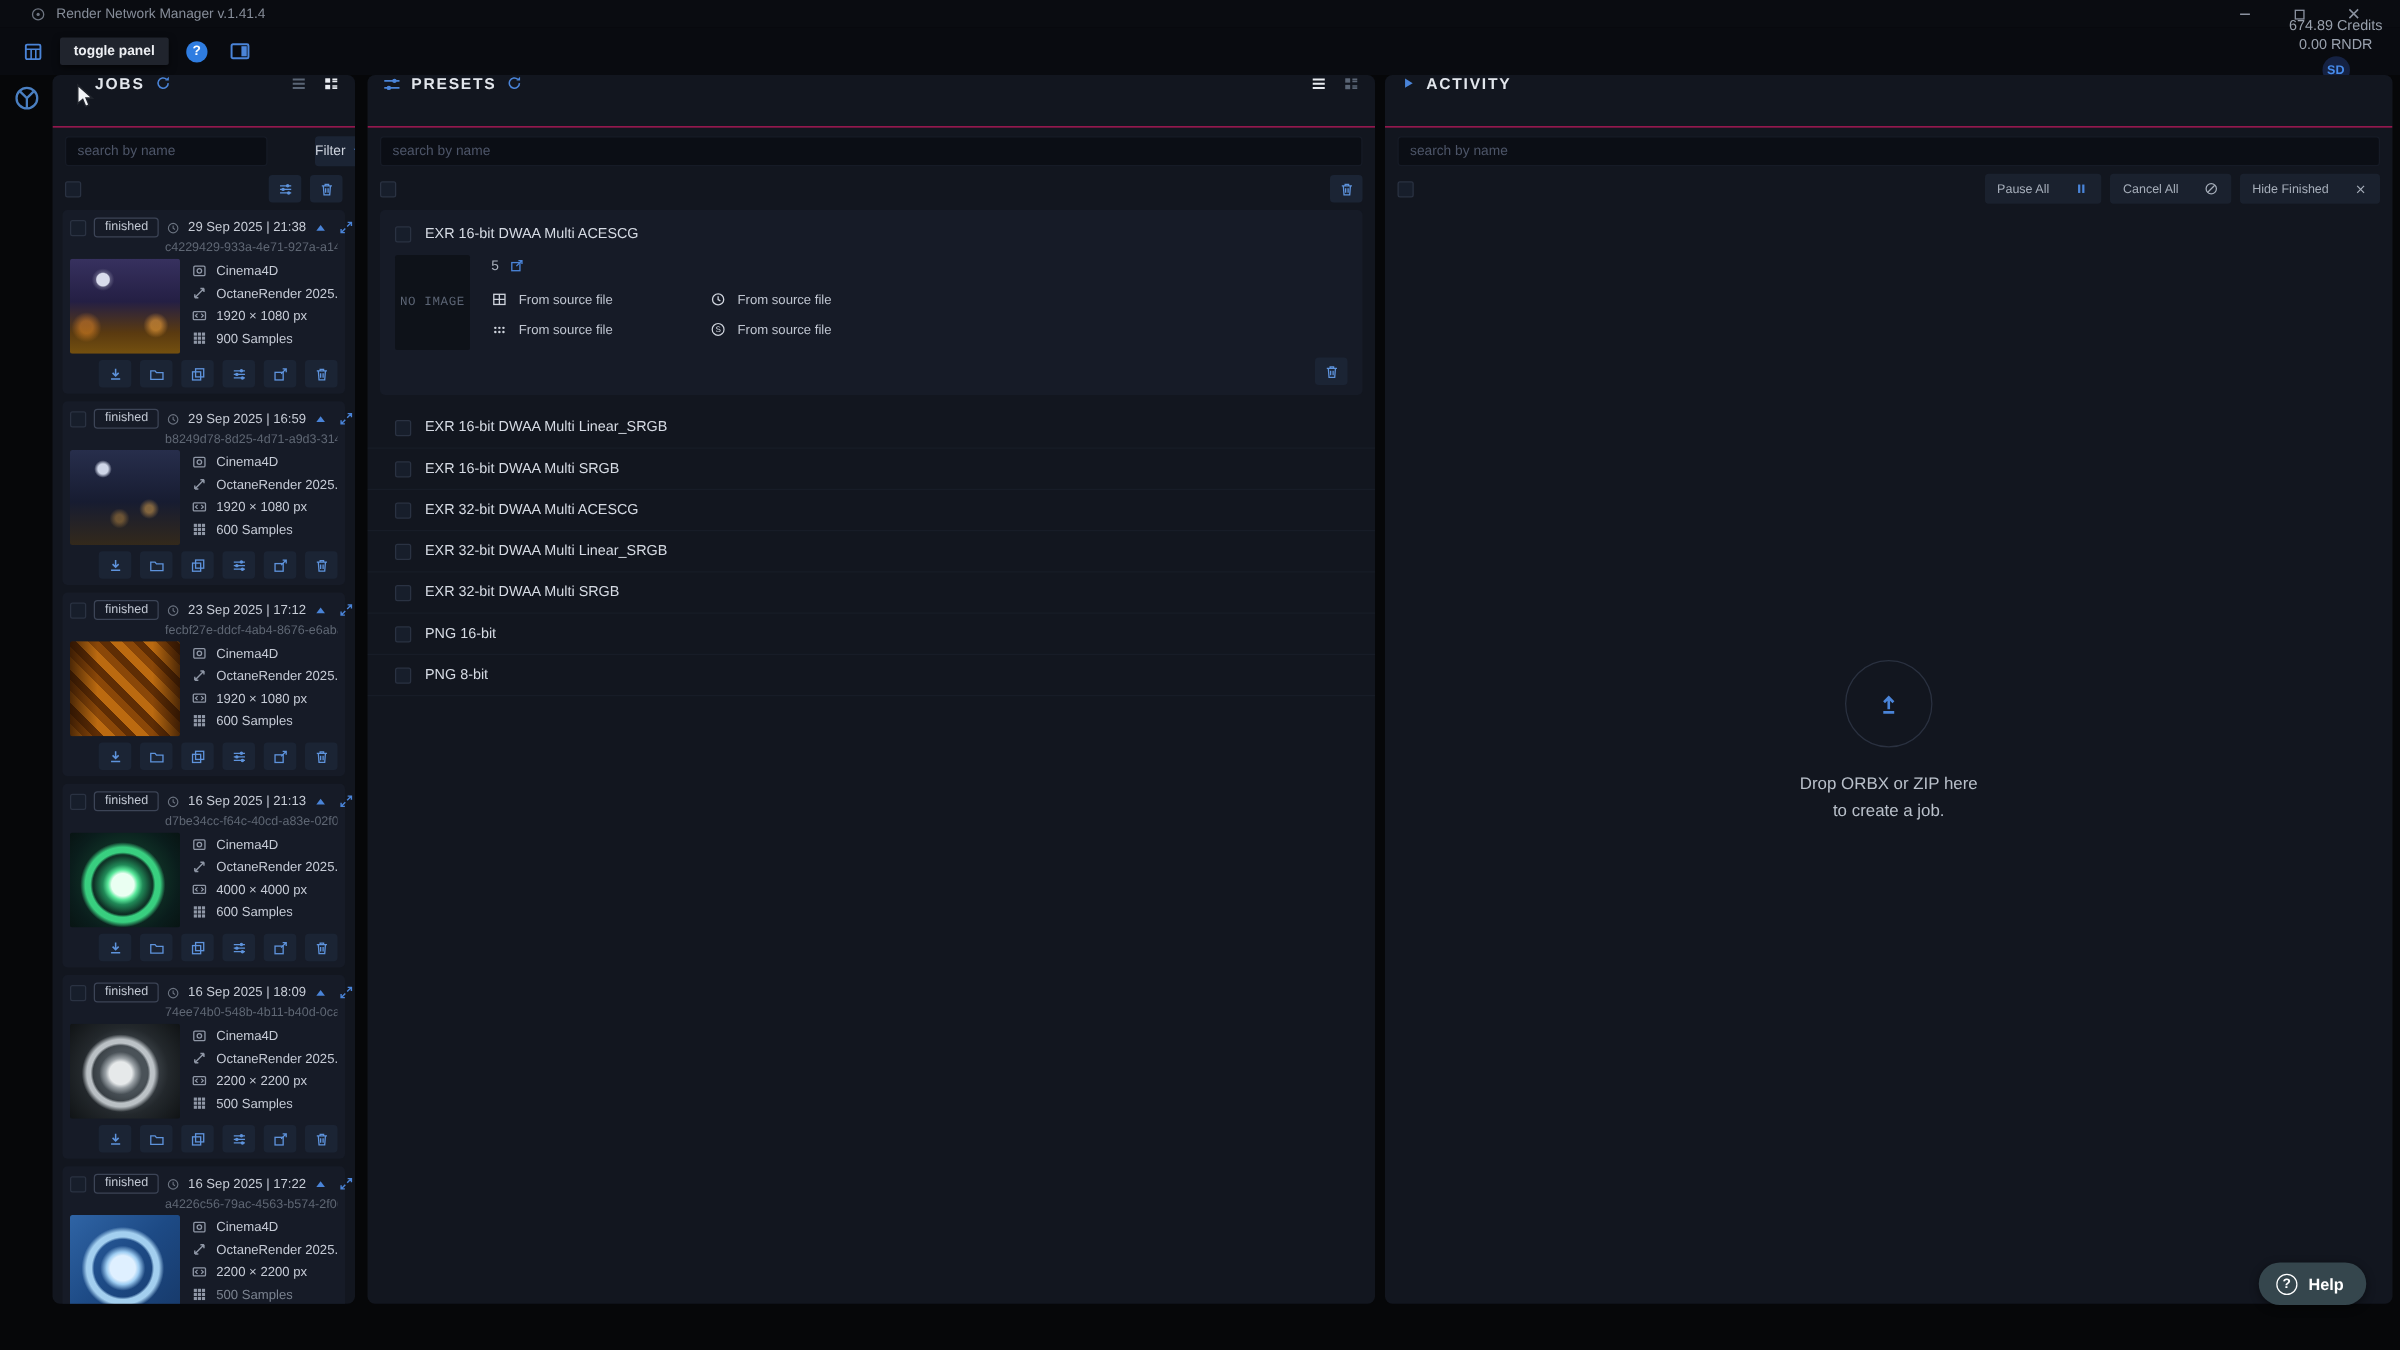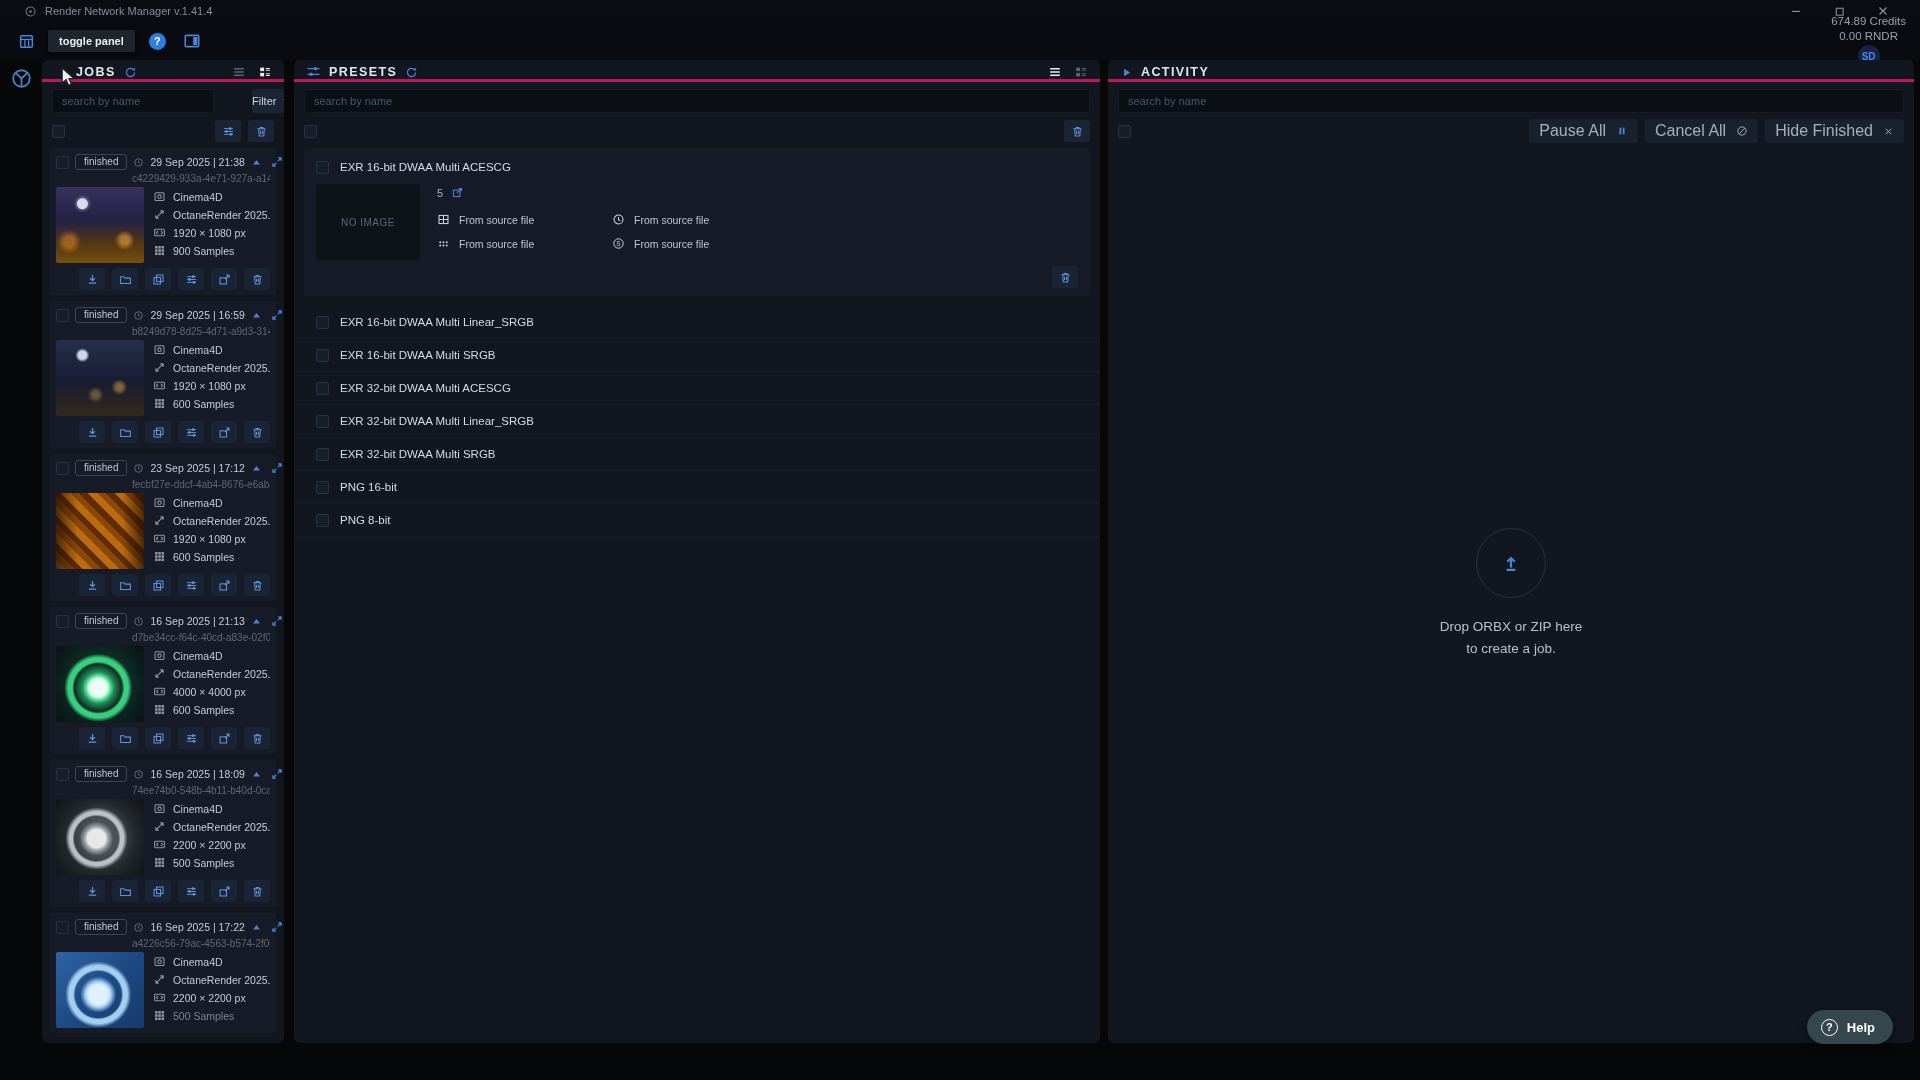--- a/index.html
+++ b/index.html
@@ -24,37 +24,37 @@
 
   
   .rail { position:absolute; left:0; top:60px; width:42px; bottom:0; display:flex; justify-content:center; }
   .rail .logo { margin-top:8px; color:#4a7fc1; }
 
   
   .panel { position:absolute; top:60px; height:983px; background:#12161f; border-radius:6px; overflow:hidden; }
   #jobs-panel { left:42px; width:242px; }
   #presets-panel { left:294px; width:806px; }
   #activity-panel { left:1108px; width:806px; }
-  .panel-header { height:22px; display:flex; align-items:flex-end; gap:8px; padding:0 12px; border-bottom:3px solid #be185d; }
+  .panel-header { height:42px; display:flex; align-items:flex-start; gap:8px; padding:0 12px; border-bottom:1px solid #be185d; }
   .panel-title { font-size:12.5px; font-weight:bold; letter-spacing:1.4px; color:#e2e6ec; }
   .ph-icon { color:#4a84d8; }
   .view-icons { margin-left:auto; display:flex; align-items:center; gap:12px; }
   .vi-on { color:#e8ebf0; } .vi-off { color:#5a6575; }
 
   .search-row { display:flex; gap:8px; margin:7px 10px 0 10px; }
   .search-input { flex:1; height:24px; background:#0b0e15; border:1px solid #161b26; border-radius:3px; color:#dfe3ea; font-size:11px; padding:0 9px; outline:none; font-family:"Liberation Sans",sans-serif; }
   .search-input::placeholder { color:#4d5568; }
   .filter-btn { width:64px; height:24px; background:#1b2434; border:none; border-radius:3px; color:#cdd3dd; font-size:11px; display:flex; align-items:center; justify-content:center; gap:7px; cursor:pointer; font-family:"Liberation Sans",sans-serif;margin-left:30px; }
   .caret-down { width:0; height:0; border-left:4px solid transparent; border-right:4px solid transparent; border-top:5px solid #4a84d8; }
 
   .panel-toolbar { display:flex; align-items:center; margin:5px 10px 0 10px; height:26px; }
   .cb { width:13px; height:13px; background:#171e2b; border:1px solid #2a3242; border-radius:2px; flex:none; cursor:pointer; }
   .pt-right { margin-left:auto; display:flex; gap:7px; align-items:center; }
   .sq-btn { width:26px; height:22px; background:#1b2434; border:none; border-radius:3px; display:flex; align-items:center; justify-content:center; color:#5e93dc; cursor:pointer; }
-  .txt-btn { height:24px; background:#1a212e; border:none; border-radius:3px; color:#a6aeba; font-size:16px; padding:0 10px; display:flex; align-items:center; gap:10px; cursor:pointer; font-family:"Liberation Sans",sans-serif; }
+  .txt-btn { height:24px; background:#1a212e; border:none; border-radius:3px; color:#a6aeba; font-size:10px; padding:0 10px; display:flex; align-items:center; gap:20px; cursor:pointer; font-family:"Liberation Sans",sans-serif; }
 
   
   .jobs-list { padding:4px 8px 0 8px; }
   .job-card { background:#161b27; border-radius:4px; padding:5px 6px; margin-bottom:6px; }
   .job-head { display:flex; align-items:center; gap:6px; height:18px; }
   .badge { border:1px solid #3c4456; color:#c2c8d3; font-size:10px; padding:1px 8px 2px; border-radius:3px; }
   .job-date { font-size:10.5px; color:#c7ccd6; white-space:nowrap; }
   .jh-clock { color:#6b7380; }
   .jh-right { margin-left:auto; display:flex; align-items:center; gap:9px; color:#4a84d8; }
   .job-id { font-size:10px; color:#5f6774; padding-left:76px; white-space:nowrap; overflow:hidden; margin-top:2px; }
@@ -90,21 +90,21 @@
   .th5 { background:
     radial-gradient(circle at 48% 56%, #dff0ff 0 10px, #9ecdf2 13px, transparent 18px),
     radial-gradient(circle at 48% 56%, transparent 0 23px, rgba(170,214,245,.95) 25px 29px, transparent 33px),
     linear-gradient(135deg,#2f64a5 0%,#1d4a85 50%,#173a6b 100%); }
 
   
   .preset-expanded { background:#161b27; border-radius:4px; margin:4px 10px 10px 10px; padding:6px 12px 8px 12px; }
   .pe-head { display:flex; align-items:center; gap:11px; height:26px; }
   .preset-name { font-size:11.5px; color:#d6dbe4; }
   .pe-body { display:flex; margin-top:4px; }
-  .no-image { width:104px; height:76px; background:#0e1219; display:flex; align-items:center; justify-content:center; color:#5c6575; font-size:10px; letter-spacing:.5px; border-radius:2px; flex:none; }
+  .no-image { width:60px; height:76px; background:#0e1219; display:flex; align-items:center; justify-content:center; color:#5c6575; font-size:10px; letter-spacing:.5px; border-radius:2px; flex:none;font-family:Liberation Mono, monospace; }
   .pe-right { margin-left:17px; padding-top:2px; }
   .pe-count-row { display:flex; align-items:center; gap:8px; margin-bottom:11px; }
   .pe-count { font-size:11px; color:#a9b0bc; }
   .pe-fields { display:grid; grid-template-columns:175px 175px; grid-auto-rows:19px; row-gap:5px;text-align:center; }
   .pe-field { display:flex; align-items:center; gap:9px; }
   .pe-field .dic { color:#cfd4dd; }
   .pe-field span.val { font-size:10.5px; color:#bfc5d0; }
   .pe-foot { display:flex; justify-content:flex-end; margin-top:6px; }
   .preset-row { display:flex; align-items:center; gap:11px; height:33px; padding:0 22px; border-bottom:1px solid #171c27; }
 

